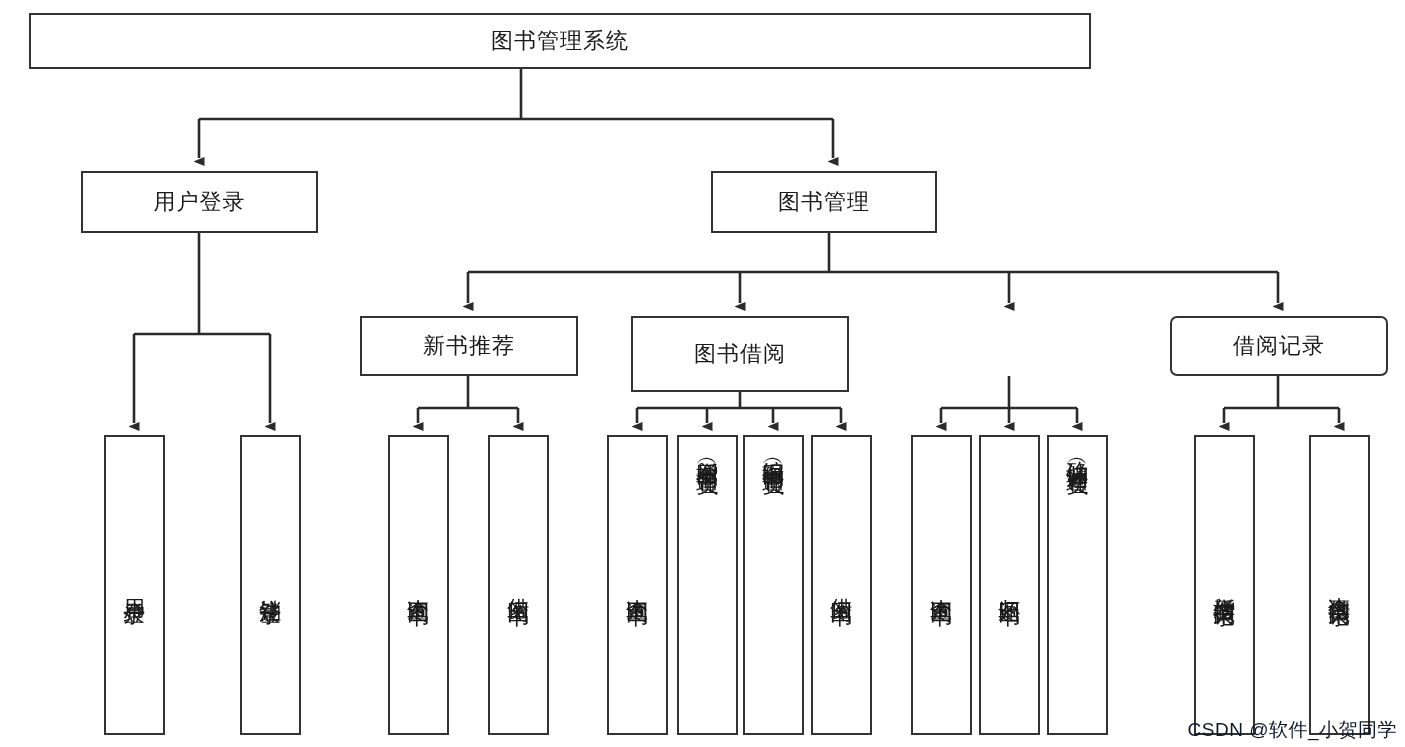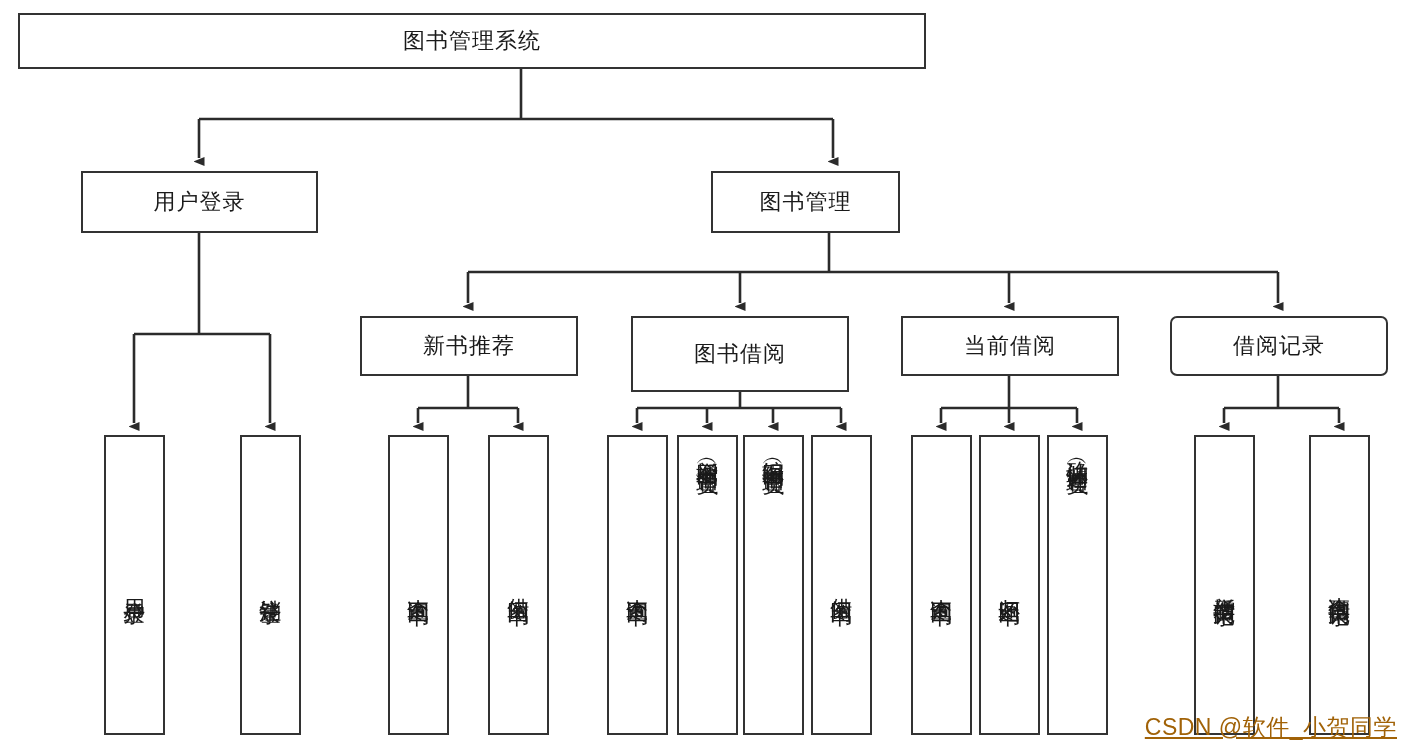--- a/index.html
+++ b/index.html
@@ -53,26 +53,25 @@
     justify-content: center;
     text-align: center;
   }
   .node-v.top-align {
     justify-content: flex-start;
   }
   .watermark {
     position: absolute;
     right: 8px;
     bottom: 4px;
-    font-size: 23px;
-    color: #a16207;
+    font-size: 19px;
+    color: #0f172a;
     letter-spacing: 0.5px;
     white-space: nowrap;
     z-index: 3;
-    text-decoration: underline;
   }
 </style>
 </head>
 <body>
 
 <div id="canvas">
 
   <svg id="edges" viewBox="0 0 1405 747" xmlns="http://www.w3.org/2000/svg">
     <defs>
       <marker id="arrow" markerWidth="9" markerHeight="11" refX="1" refY="5.5" orient="auto" markerUnits="userSpaceOnUse">
@@ -118,39 +117,36 @@
       <path d="M1009,408 L1009,423" marker-end="url(#arrow)"></path>
       <path d="M1077,408 L1077,423" marker-end="url(#arrow)"></path>
 
       <path d="M1278,376 L1278,408"></path>
       <path d="M1224,408 L1339,408"></path>
       <path d="M1224,408 L1224,423" marker-end="url(#arrow)"></path>
       <path d="M1339,408 L1339,423" marker-end="url(#arrow)"></path>
     </g>
   </svg>
 
-  <div class="node node-h" style="left:18px; top:13px; width:908px; height:56px;">
+  <div class="node node-h" style="left:29px; top:13px; width:1062px; height:56px;">
     <span>图书管理系统</span>
   </div>
 
   <div class="node node-h" style="left:81px; top:171px; width:237px; height:62px;">
     <span>用户登录</span>
   </div>
-  <div class="node node-h" style="left:711px; top:171px; width:189px; height:62px;">
+  <div class="node node-h" style="left:711px; top:171px; width:226px; height:62px;">
     <span>图书管理</span>
   </div>
 
   <div class="node node-h" style="left:360px; top:316px; width:218px; height:60px;font-family:Liberation Serif, serif;">
     <span>新书推荐</span>
   </div>
   <div class="node node-h" style="left:631px; top:316px; width:218px; height:76px;">
     <span>图书借阅</span>
-  </div>
-  <div class="node node-h" style="left:901px; top:316px; width:218px; height:60px;">
-    <span>当前借阅</span>
   </div>
   <div class="node node-h" style="left:1170px; top:316px; width:218px; height:60px;border-radius:7px;">
     <span>借阅记录</span>
   </div>
 
   <div class="node node-v" style="left:104px; top:435px; width:61px; height:300px;">
     <span>用户登录</span>
   </div>
   <div class="node node-v" style="left:240px; top:435px; width:61px; height:300px;">
     <span>注销登录</span>

